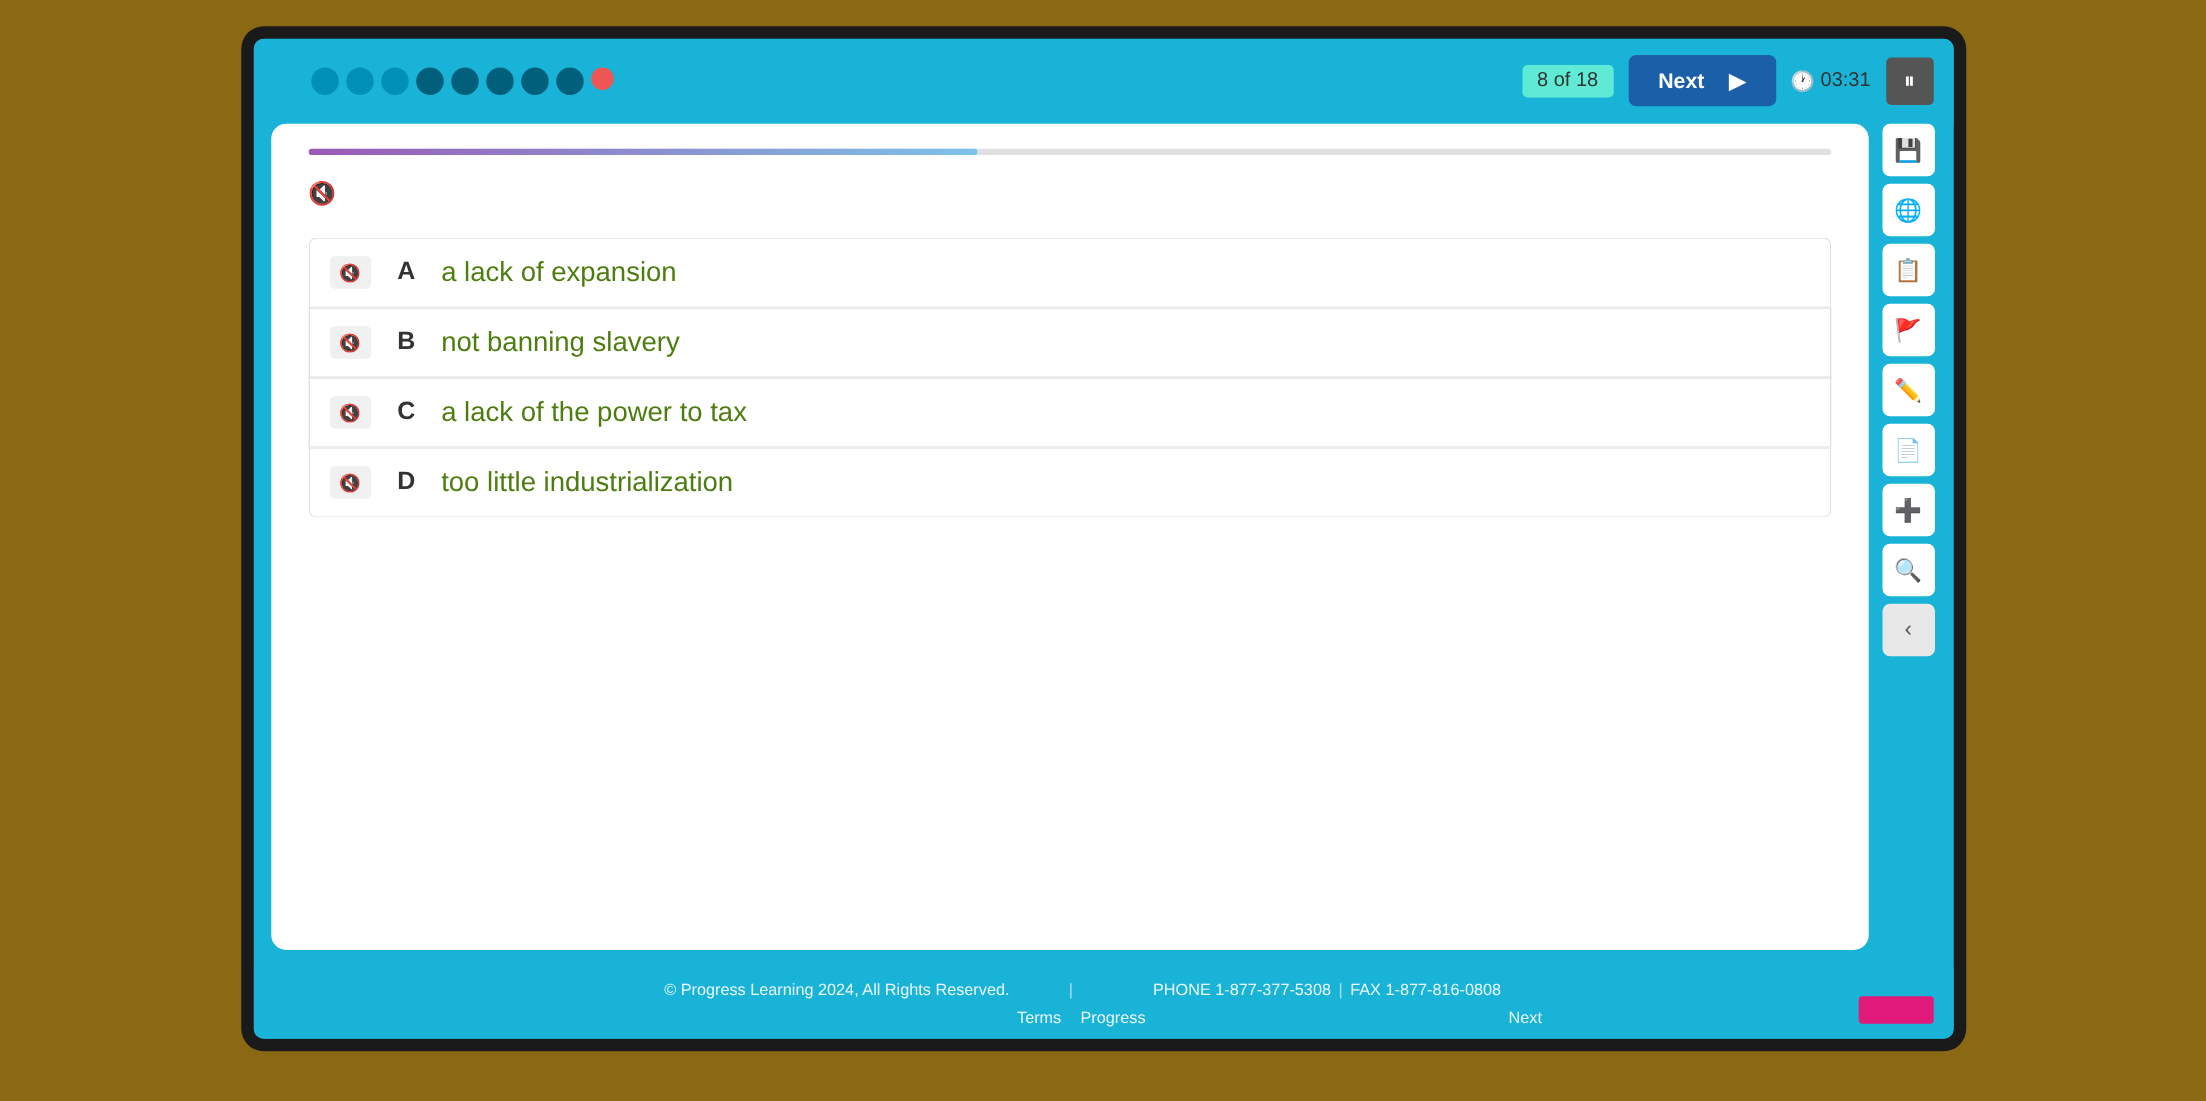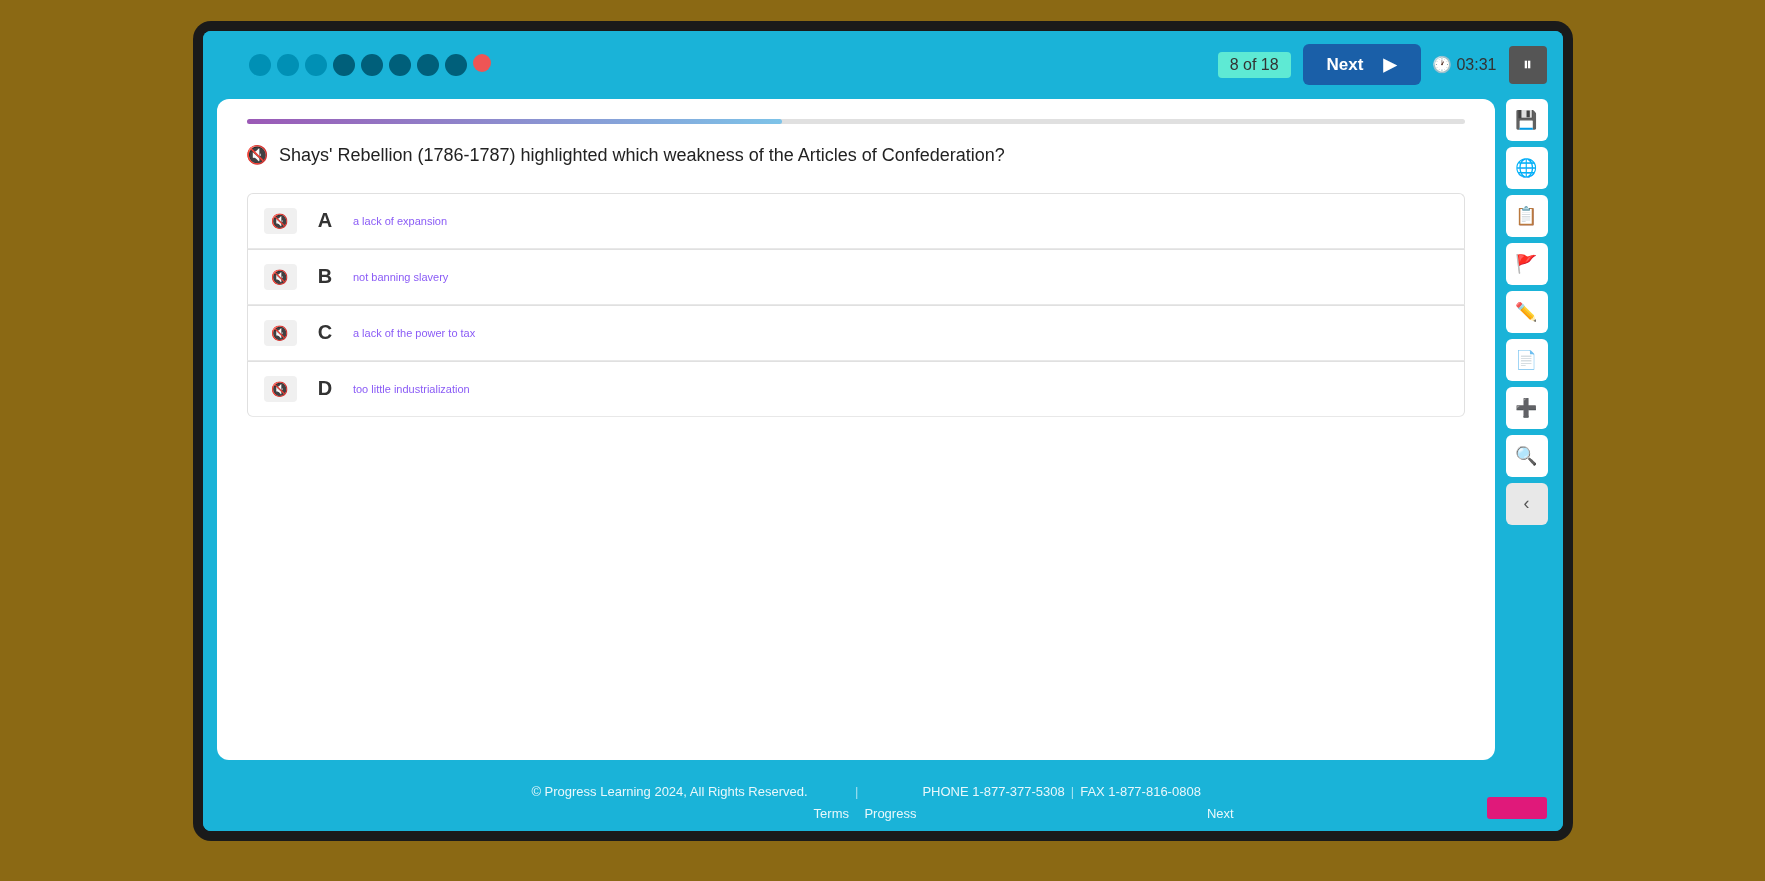--- a/index.html
+++ b/index.html
@@ -203,22 +203,22 @@
 
     .answer-letter {
       font-size: 20px;
       font-weight: bold;
       color: #333;
       width: 28px;
       text-align: center;
     }
 
     .answer-text {
-      font-size: 11px;
-      color: #8b5cf6;
+      font-size: 22px;
+      color: #4d7c0f;
     }
 
     
     .right-sidebar {
       width: 54px;
       display: flex;
       flex-direction: column;
       align-items: center;
       gap: 6px;
       padding: 0 0 0 10px;
@@ -317,21 +317,20 @@
     <div class="content-area">
 
       <div class="question-panel">
 
         <div class="progress-bar-container">
           <div class="progress-bar-fill"></div>
         </div>
 
         <div class="question-row">
           <span class="speaker-icon">🔇</span>
-          <span class="question-text">Shays' Rebellion (1786-1787) highlighted which weakness of the Articles of Confederation?</span>
         </div>
 
         <div class="answers">
 
           <div class="answer-row">
             <div class="answer-speaker">
               <span>🔇</span>
             </div>
             <span class="answer-letter">A</span>
             <span class="answer-text">a lack of expansion</span>

